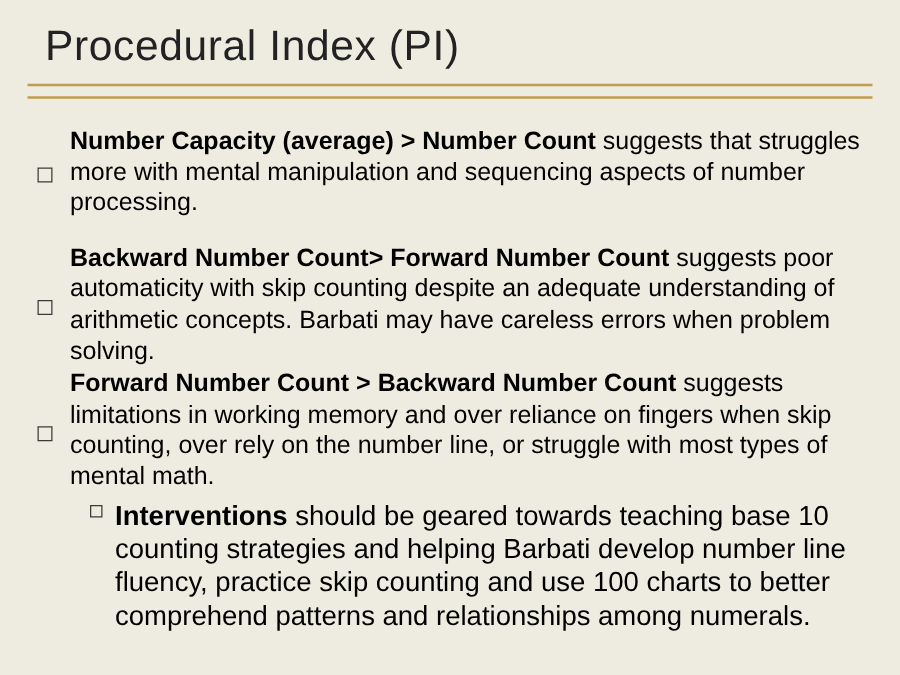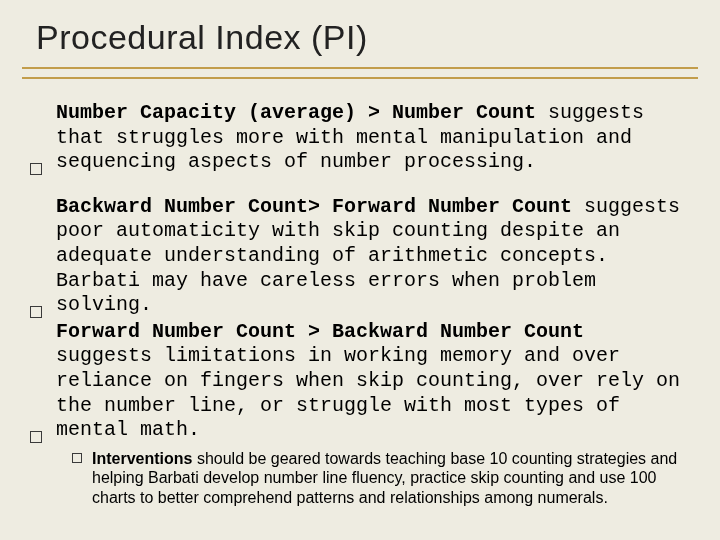--- a/index.html
+++ b/index.html
@@ -22,23 +22,22 @@
     margin: 4px 22px 0 22px;
     border-top: 2px solid #c29d4b;
     border-bottom: 2px solid #c29d4b;
     background: transparent;
   }
   .content {
     padding: 22px 30px 0 30px;
   }
   .bullet-row {
     display: flex;
-    align-items: flex-end;
+    align-items: center;
     margin-bottom: 2px;
-    font-family: Liberation Mono, monospace;
   }
   .bullet-row.spaced { margin-top: 20px; }
   .bullet-box {
     width: 12px;
     height: 12px;
     border: 1.6px solid #3a3a3a;
     flex: 0 0 auto;
     margin-top: 5px;
     margin-right: 14px;
   }
@@ -56,21 +55,21 @@
   }
   .sub-box {
     width: 10px;
     height: 10px;
     border: 1.4px solid #3a3a3a;
     flex: 0 0 auto;
     margin-top: 4px;
     margin-right: 10px;
   }
   .sub-text {
-    font-size: 16px;
+    font-size: 22px;
     line-height: 1.22;
     flex: 1 1 auto;
   }
 </style>
 </head>
 <body>
 
 <div class="title">Procedural Index (PI)</div>
 <div class="divider"></div>
 

